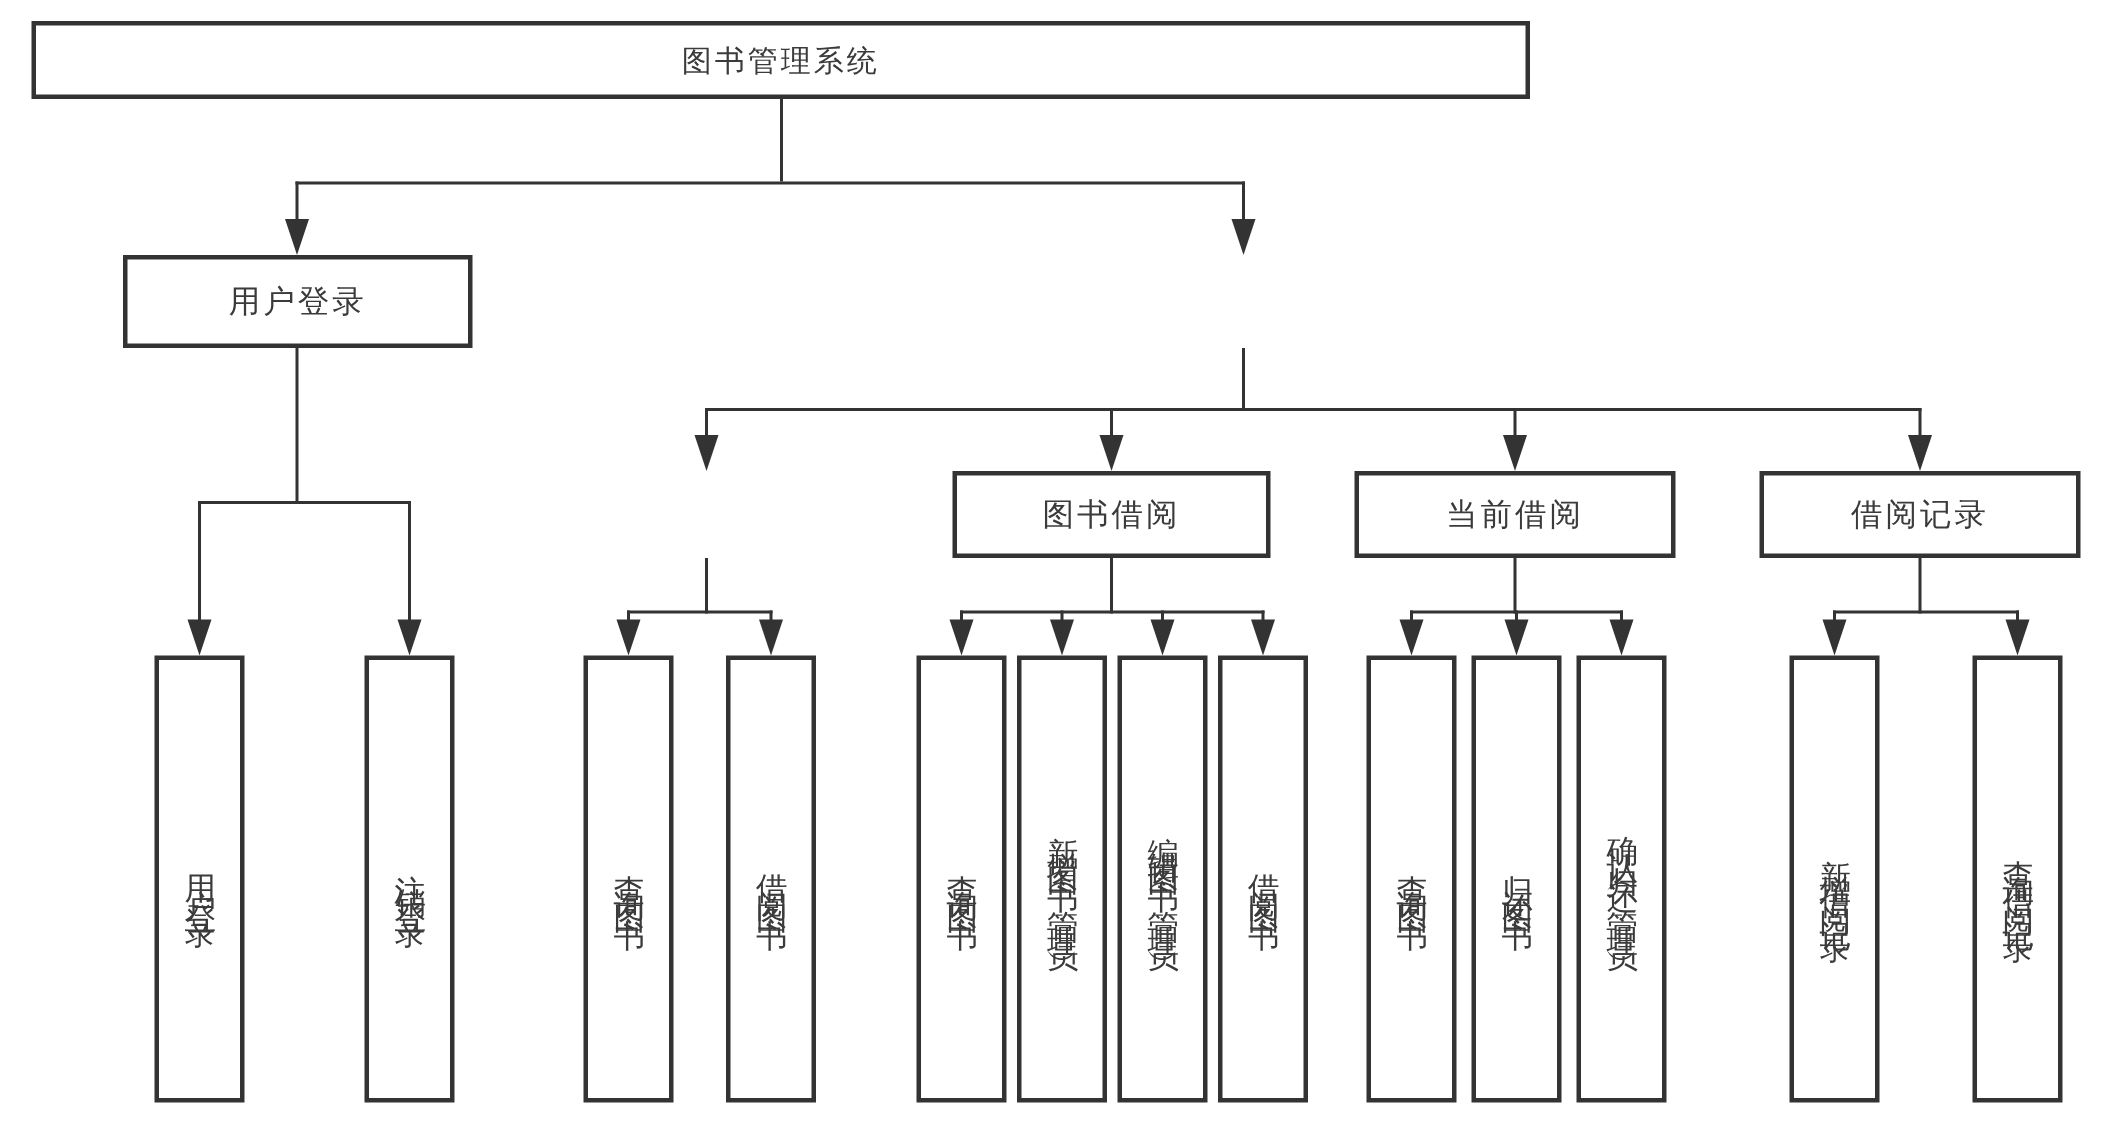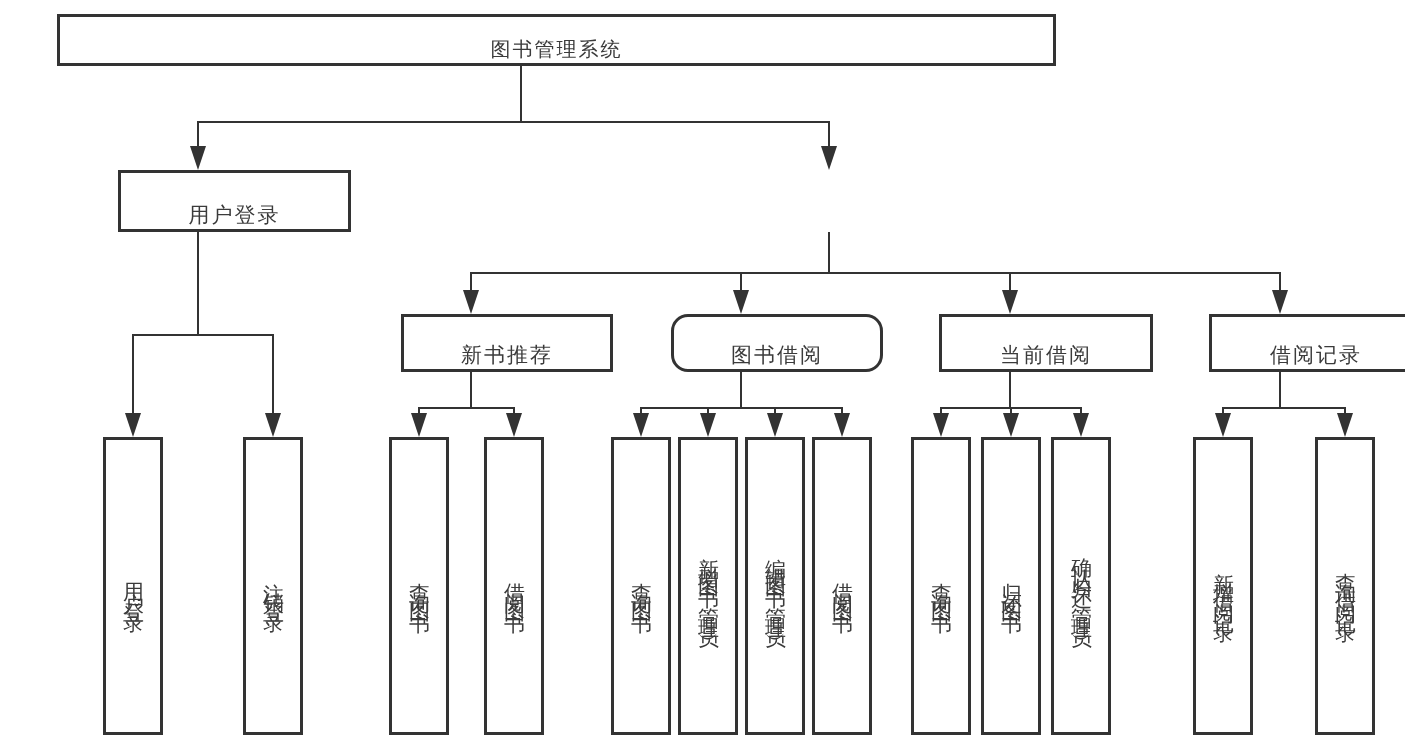--- a/index.html
+++ b/index.html
@@ -19,33 +19,32 @@
     height: 747px;
     background: var(--bg);
     overflow: hidden;
   }
   
   .box {
     position: absolute;
     border: 3px solid var(--line);
     background: #fff;
     display: flex;
-    align-items: flex-end;
+    align-items: center;
     justify-content: center;
     color: var(--text);
     font-size: 21px;
     letter-spacing: 2px;
     white-space: nowrap;
-    margin-left: 36px;
   }
   .root { left: 21px;  top: 14px;  width: 999px; height: 52px; font-size: 20px; }
   .l2a  { left: 82px;  top: 170px; width: 233px; height: 62px; }
   .l2b  { left: 712px; top: 170px; width: 233px; height: 62px; }
   .l3a  { left: 365px;  top: 314px; width: 212px; height: 58px; }
-  .l3b  { left: 635px;  top: 314px; width: 212px; height: 58px; border-radius: 17px; }
+  .l3b  { left: 635px;  top: 314px; width: 212px; height: 58px; }
   .l3c  { left: 903px;  top: 314px; width: 214px; height: 58px; }
   .l3d  { left: 1173px; top: 314px; width: 214px; height: 58px; }
   
   .leaf {
     position: absolute;
     top: 437px;
     width: 60px;
     height: 298px;
     border: 3px solid var(--line);
     background: #fff;
@@ -127,23 +126,20 @@
   <div class="hline" style="left:470px;top:272px;width:811px;"></div>
   <div class="vline" style="left:470px;top:272px;height:22px;"></div>
   <div class="arrow" style="left:471px;top:290px;"></div>
   <div class="vline" style="left:740px;top:272px;height:22px;"></div>
   <div class="arrow" style="left:741px;top:290px;"></div>
   <div class="vline" style="left:1009px;top:272px;height:22px;"></div>
   <div class="arrow" style="left:1010px;top:290px;"></div>
   <div class="vline" style="left:1279px;top:272px;height:22px;"></div>
   <div class="arrow" style="left:1280px;top:290px;"></div>
 
-  <div class="box l3a">
-    <span>新书推荐</span>
-  </div>
   <div class="box l3b">
     <span>图书借阅</span>
   </div>
   <div class="box l3c">
     <span>当前借阅</span>
   </div>
   <div class="box l3d">
     <span>借阅记录</span>
   </div>
 

